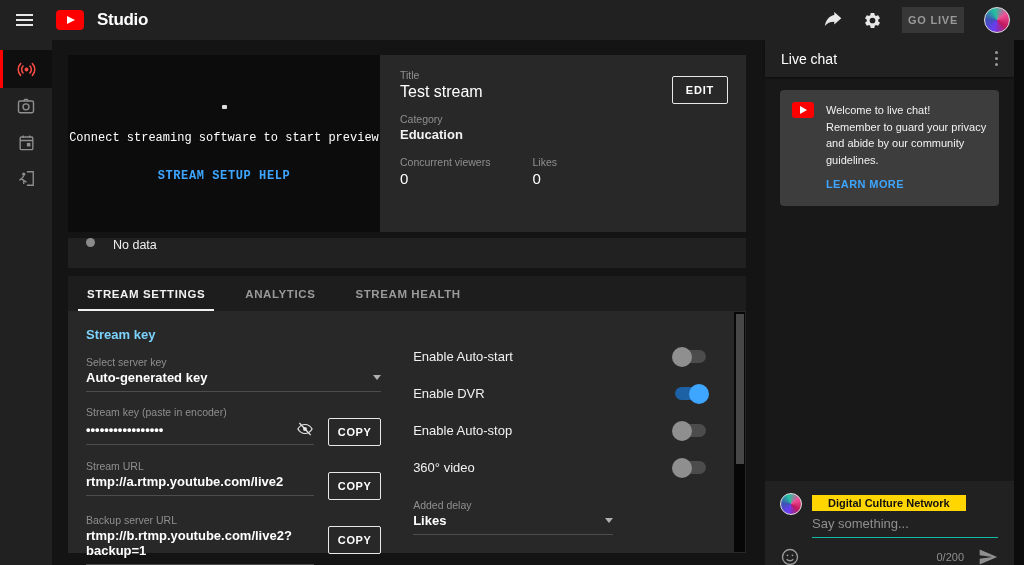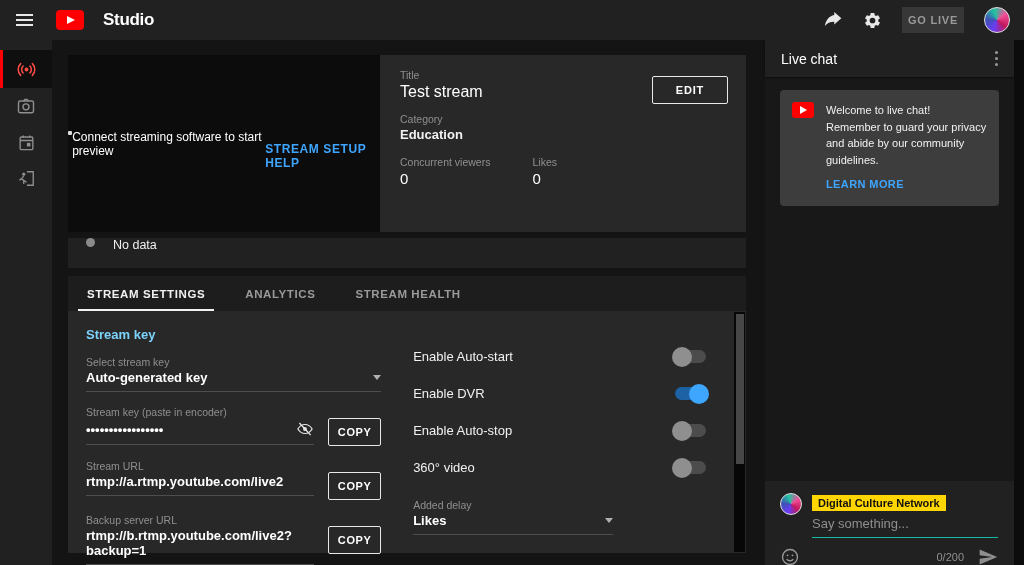--- a/index.html
+++ b/index.html
@@ -6,21 +6,21 @@
   html,body { width:1024px; height:565px; overflow:hidden; background:#0d0d0d;
     font-family:"Liberation Sans", sans-serif; }
   .screen { position:relative; width:1024px; height:565px; background:#141414; }
 
   
   .topbar { position:absolute; top:0; left:0; width:1024px; height:40px; background:#212121;
     display:flex; align-items:center; z-index:10; }
   .hamburger { width:48px; display:flex; flex-direction:column; gap:3px; align-items:center;
     background:none; border:none; cursor:pointer; }
   .hamburger span { width:17px; height:2px; background:#e8e8e8; }
-  .logo { display:flex; align-items:center; gap:19px; margin-left:8px; }
+  .logo { display:flex; align-items:center; gap:13px; margin-left:8px; }
   .yt-mark { width:28px; height:20px; background:#f00; border-radius:4px; position:relative; }
   .yt-mark::after { content:""; position:absolute; left:11px; top:6px;
     border-left:8px solid #fff; border-top:4px solid transparent; border-bottom:4px solid transparent; }
   .yt-mark.sm { width:22px; height:16px; border-radius:3px; }
   .yt-mark.sm::after { left:8px; top:4px; border-left-width:7px; border-top-width:4px; border-bottom-width:4px; }
   .logo-text { color:#fff; font-size:17px; font-weight:bold; letter-spacing:-0.3px; }
   .topbar-right { margin-left:auto; display:flex; align-items:center; gap:20px; padding-right:14px; }
   .icon-btn { background:none; border:none; cursor:pointer; display:flex; align-items:center; }
   .icon-btn svg { fill:#e8e8e8; }
   .golive-btn { width:62px; height:26px; background:#373737; border:none; color:#9a9a9a;
@@ -35,33 +35,33 @@
     cursor:pointer; position:relative; }
   .side-item svg { stroke:#8f8f8f; fill:none; stroke-width:1.7; }
   .side-item .fillpart { fill:#8f8f8f; stroke:none; }
   .side-item.active { background:#0f0f0f; height:38px; }
   .side-item.active::before { content:""; position:absolute; left:0; top:0; bottom:0; width:3px; background:#f00; }
   .side-item.active svg { stroke:#ff4e45; }
   .side-item.active .fillpart { fill:#ff4e45; }
 
   
   .main-card { position:absolute; left:68px; top:55px; width:678px; height:177px; display:flex; }
-  .preview { width:312px; height:177px; background:#0c0c0c; display:flex; flex-direction:row;
-    align-items:center; justify-content:center; }
+  .preview { width:312px; height:177px; background:#0c0c0c; display:flex; flex-direction:column;
+    align-items:center; justify-content:center;font-family:Liberation Mono, monospace; }
   .preview-dot { width:5px; height:4px; background:#ddd; border-radius:1px; margin-bottom:22px; }
   .preview-msg { color:#fff; font-size:12px; }
   .preview-help { color:#3ea6ff; font-size:12px; font-weight:bold; letter-spacing:0.6px;
     margin-top:24px; text-decoration:none; cursor:pointer; }
   .details { flex:1; background:#282828; padding:14px 20px; position:relative; }
   .flabel { color:#8f8f8f; font-size:10.5px; }
   .stream-title { color:#fff; font-size:16px; margin:2px 0 12px; }
   .stream-cat { color:#f1f1f1; font-size:13px; font-weight:bold; margin:2px 0 14px; }
   .stat-row { display:flex; gap:42px; }
   .stat-val { color:#fff; font-size:15px; margin-top:2px; }
-  .edit-btn { position:absolute; right:18px; top:21px; width:76px; height:28px; background:none;
+  .edit-btn { position:absolute; right:18px; top:21px; width:56px; height:28px; background:none;
     border:1px solid #e8e8e8; border-radius:2px; color:#fff; font-size:11px; font-weight:bold;
     letter-spacing:0.8px; cursor:pointer; font-family:inherit; }
 
   .nodata-bar { position:absolute; left:68px; top:238px; width:678px; height:30px; background:#212121;
     display:flex; align-items:flex-start; padding-left:18px; }
   .nodata-dot { width:9px; height:9px; border-radius:50%; background:#8a8a8a; margin-right:18px; }
   .nodata-text { color:#f1f1f1; font-size:12.5px; }
 
   
   .tabs { position:absolute; left:68px; top:276px; width:678px; height:35px; background:#1d1d1d;
@@ -113,21 +113,21 @@
   .chat-body { flex:1; padding:13px 15px; }
   .welcome-card { background:#3d3d3d; border-radius:4px; padding:12px 12px 14px; display:flex; gap:12px; }
   .welcome-text { color:#f1f1f1; font-size:11px; line-height:1.5; }
   .learn-more { display:inline-block; margin-top:10px; color:#3ea6ff; font-size:11px; font-weight:bold;
     letter-spacing:0.4px; text-decoration:none; cursor:pointer;text-align:center; }
   .chat-input-area { height:84px; background:#212121; padding:12px 16px 0 15px; }
   .chat-row1 { display:flex; gap:10px; }
   .avatar.sm { width:22px; height:22px; border-width:1px; flex-shrink:0; }
   .chat-col { flex:1; }
   .name-badge { display:inline-block; background:#ffd600; color:#111; font-size:11px; font-weight:bold;
-    padding:2px 6px; cursor:default; }
+    padding:2px 16px; cursor:default; }
   .say-input { width:100%; background:transparent; border:none; border-bottom:1px solid #14b8a6;
     color:#eee; font-size:13px; padding:5px 0 6px; outline:none; font-family:inherit; }
   .say-input::placeholder { color:#8f8f8f; }
   .chat-row2 { display:flex; align-items:center; margin-top:9px; }
   .emoji-btn { background:none; border:none; cursor:pointer; padding:0; display:flex; }
   .emoji-btn svg { stroke:#9a9a9a; fill:none; stroke-width:1.6; }
   .char-count { margin-left:auto; color:#8f8f8f; font-size:11px; }
   .send-btn { background:none; border:none; cursor:pointer; margin-left:14px; display:flex; }
   .send-btn svg { fill:#8f8f8f; }
 
@@ -231,21 +231,21 @@
     <div class="tab active">STREAM SETTINGS</div>
     <div class="tab">ANALYTICS</div>
     <div class="tab">STREAM HEALTH</div>
   </section>
 
   <section class="settings">
     <div class="col-left">
       <div class="sec-title">Stream key</div>
 
       <div class="field-block">
-        <div class="flabel">Select stream key</div>
+        <div class="flabel">Select server key</div>
         <div class="field">
           <div class="field-value">
             <span>Auto-generated key</span>
             <span class="spacer"></span>
             <span class="caret"></span>
           </div>
         </div>
       </div>
 
       <div class="field-block">

